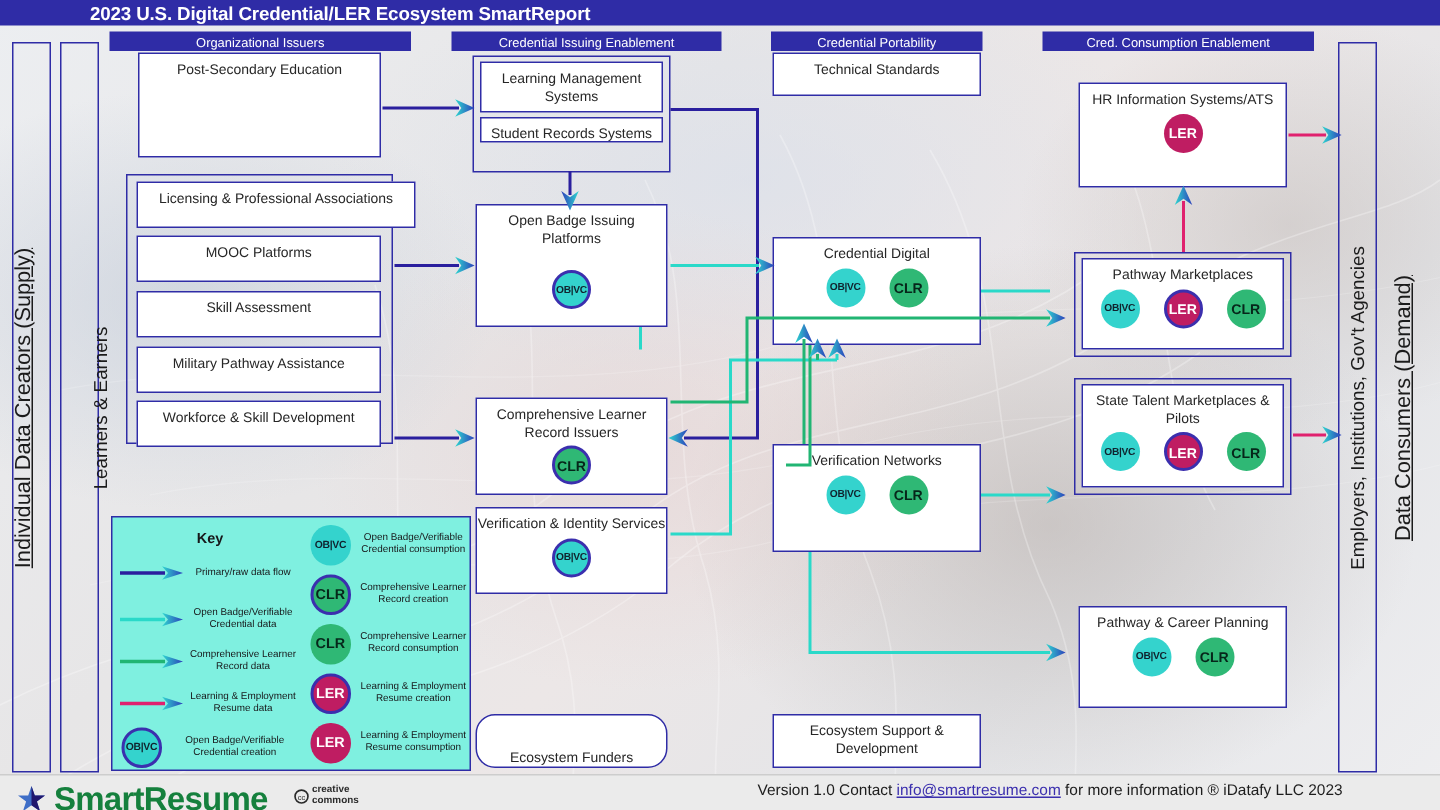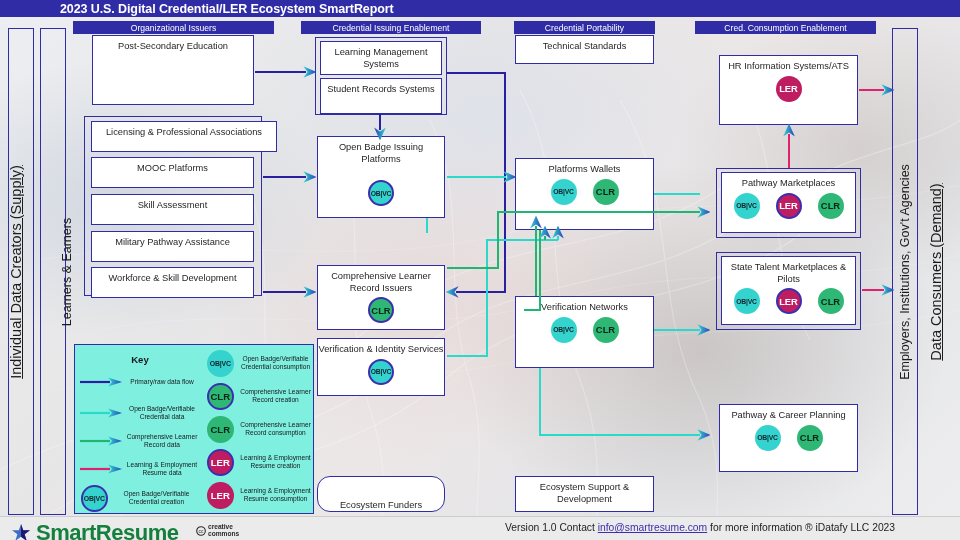--- a/index.html
+++ b/index.html
@@ -177,21 +177,21 @@
     <div class="lbl">Military Pathway Assistance</div>
   </div>
   <div class="box" style="left:91px; top:267px; width:163px; height:31px;">
     <div class="lbl">Workforce &amp; Skill Development</div>
   </div>
 
   <div class="group" style="left:315px; top:37px; width:132px; height:78px;"></div>
   <div class="box" style="left:320px; top:41px; width:122px; height:34px;">
     <div class="lbl">Learning Management Systems</div>
   </div>
-  <div class="box" style="left:320px; top:78px; width:122px; height:36px;">
+  <div class="box" style="left:320px; top:78px; width:122px; height:17px;">
     <div class="lbl">Student Records Systems</div>
   </div>
 
   <div class="box" style="left:317px; top:136px; width:128px; height:82px;gap:12px;">
     <div class="lbl">Open Badge Issuing Platforms</div>
     <div class="badgerow">
         <div class="badge obvc ring" style="width: 26px; height: 26px; font-size: 6.8px;">OB|VC</div>
       </div>
   </div>
 
@@ -211,21 +211,21 @@
 
   <div class="box" style="left:317px; top:476px; width:128px; height:36px; justify-content:flex-end;border-radius:13px;">
     <div class="lbl">Ecosystem Funders</div>
   </div>
 
   <div class="box" style="left:515px; top:35px; width:139px; height:29px;">
     <div class="lbl">Technical Standards</div>
   </div>
 
   <div class="box" style="left:515px; top:158px; width:139px; height:72px;">
-    <div class="lbl">Platforms Wallets</div>
+    <div class="lbl">Credential Digital</div>
     <div class="badgerow">
         <div class="badge obvc" style="width: 26px; height: 26px; font-size: 6.8px;">OB|VC</div>
         <div class="badge clr" style="width: 26px; height: 26px; font-size: 9.4px;">CLR</div>
       </div>
   </div>
 
   <div class="box" style="left:515px; top:296px; width:139px; height:72px;">
     <div class="lbl">Verification Networks</div>
     <div class="badgerow">
         <div class="badge obvc" style="width: 26px; height: 26px; font-size: 6.8px;">OB|VC</div>

